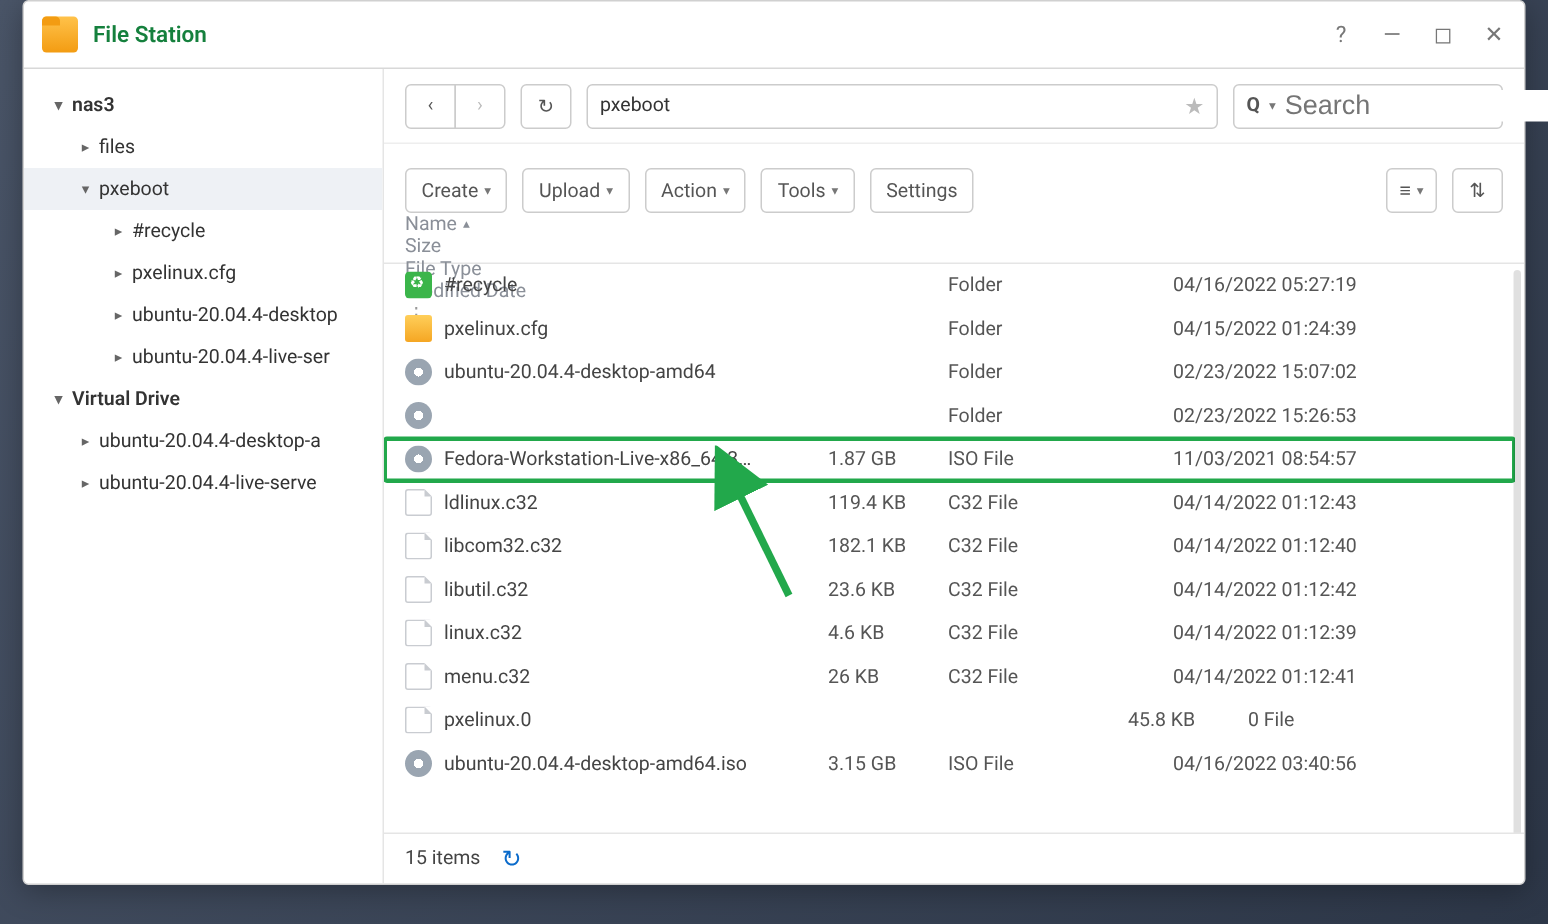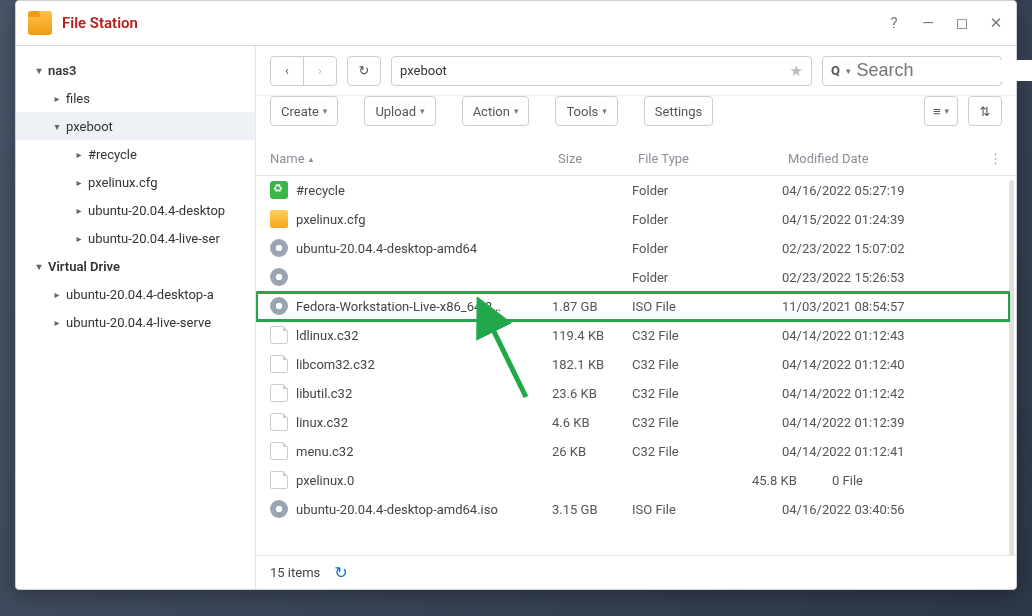--- a/index.html
+++ b/index.html
@@ -2,21 +2,21 @@
 <html><head>
 <meta charset="utf-8">
 <style>
   * { box-sizing: border-box; margin: 0; padding: 0; }
   html, body { height: 100%; font-family: -apple-system, BlinkMacSystemFont, "Segoe UI", Roboto, Arial, sans-serif; font-size: 13px; color: #333; }
   body { background: linear-gradient(135deg, #4a5568, #2d3748); display: flex; align-items: flex-start; justify-content: center; padding: 0; }
   .window { width: 1002px; height: 590px; margin-top: 0; background: #fff; border: 1px solid #d0d0d0; border-radius: 4px; display: flex; flex-direction: column; box-shadow: 0 4px 20px rgba(0,0,0,.3); position: relative; }
   .titlebar { height: 44px; display: flex; align-items: center; padding: 0 12px; border-bottom: none; }
   .titlebar .app-icon { width: 24px; height: 24px; background: linear-gradient(#ffc24a,#f39c12); border-radius: 3px; position: relative; margin-right: 10px; }
   .titlebar .app-icon::before { content:""; position:absolute; top:0; left:0; width:12px; height:6px; background:#f39c12; border-radius:3px 3px 0 0; }
-  .titlebar .title { font-size: 15px; font-weight: 600; color: #b91c1c; }
+  .titlebar .title { font-size: 15px; font-weight: 600; color: #15803d; }
   .title-ctrls { margin-left: auto; display: flex; gap: 18px; color: #777; }
   .title-ctrls span { cursor: pointer; font-size: 15px; line-height: 1; display:inline-flex; width:16px; justify-content:center; }
   .body { flex: 1; display: flex; min-height: 0; border-top: 1px solid #d8d8d8;}
   
   .sidebar { width: 240px; border-right: 1px solid #e5e5e5; padding-top: 10px; overflow: hidden; }
   .tree-item { display: flex; align-items: center; height: 28px; padding-right: 6px; cursor: pointer; white-space: nowrap; overflow: hidden; text-overflow: ellipsis; }
   .tree-item .twisty { width: 10px; text-align: center; color: #666; font-size: 10px; margin-right: 4px;}
   .tree-item .label { overflow: hidden; text-overflow: ellipsis; }
   .tree-item.root { font-weight: 600; padding-left: 18px; }
   .tree-item.d1 { padding-left: 36px; }
@@ -30,26 +30,26 @@
   .nav-group { display: inline-flex; }
   .nav-group .btn { border-radius: 0; margin-left: -1px;}
   .nav-group .btn:first-child { border-radius: 4px 0 0 4px; margin-left:0;}
   .nav-group .btn:last-child { border-radius: 0 4px 4px 0; }
   .path-box { flex: 1; height: 30px; border: 1px solid #ccc; border-radius: 4px; display: flex; align-items: center; padding: 0 8px; color: #333; }
   .path-box .star { margin-left: auto; color: #bbb; font-size: 15px;}
   .search-box { width: 180px; height: 30px; border: 1px solid #ccc; border-radius: 4px; display: flex; align-items: center; padding: 0 8px; color: #999; gap:6px;}
   .search-box .mag { font-weight:bold; color:#555;}
   .search-box .caret { font-size:9px; color:#777;}
   .search-box input { border:none; outline:none; flex:1; font-size:18px; color:#333; }
-  .toolbar2 { height: 46px; display: flex; align-items: flex-start; padding: 0 14px; gap: 26px; }
+  .toolbar2 { height: 46px; display: flex; align-items: flex-end; padding: 0 14px; gap: 10px; }
   .toolbar2 .right { margin-left: auto; display: flex; gap: 10px; }
   .caret-sm { font-size: 9px; margin-left: 4px; color:#777;}
   
   .table-wrap { flex: 1; overflow: hidden; position: relative; }
-  .thead { display: flex; align-items: center; height: 34px; color: #8a8f98; border-bottom: 1px solid #e5e5e5; padding: 0 14px; }
+  .thead { display: flex; align-items: flex-start; height: 34px; color: #8a8f98; border-bottom: 1px solid #e5e5e5; padding: 0 14px; flex-direction: column; }
   .col-name { flex: 1; min-width: 0; display:flex; align-items:center; gap:4px;}
   .col-size { width: 80px; }
   .col-type { width: 150px; }
   .col-date { width: 200px; }
   .col-menu { width: 14px; text-align: right; color:#999;}
   .tbody { position:absolute; top:34px; bottom:0; left:0; right:6px; overflow-y:auto; }
   .row { display: flex; align-items: center; height: 29px; padding: 0 14px; color: #555; border-bottom: 1px solid transparent;}
   .row .col-name { display: flex; align-items: center; gap: 8px; overflow:hidden;}
   .row .fname { overflow:hidden; text-overflow:ellipsis; white-space:nowrap; color:#444;}
   .ficon { width: 18px; height: 18px; flex:0 0 18px; border-radius: 2px; position: relative; }

